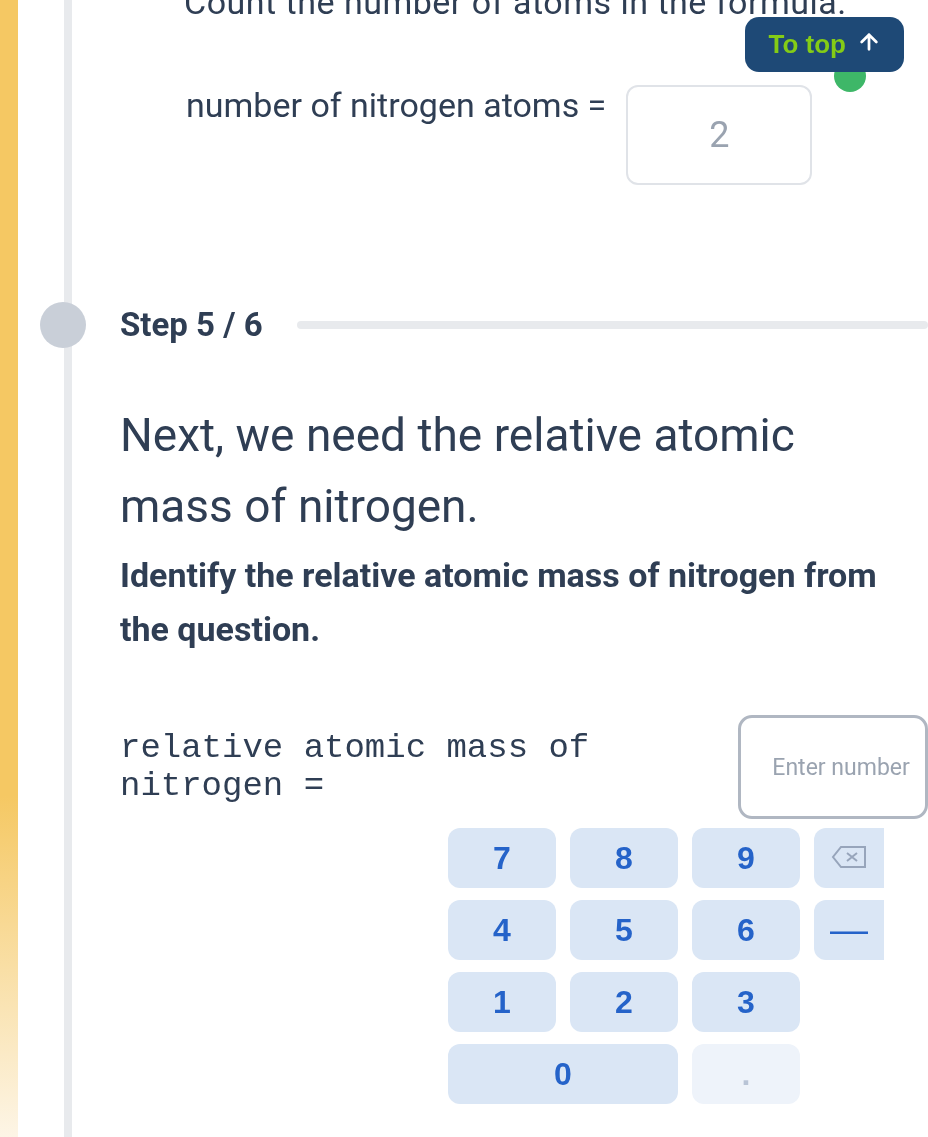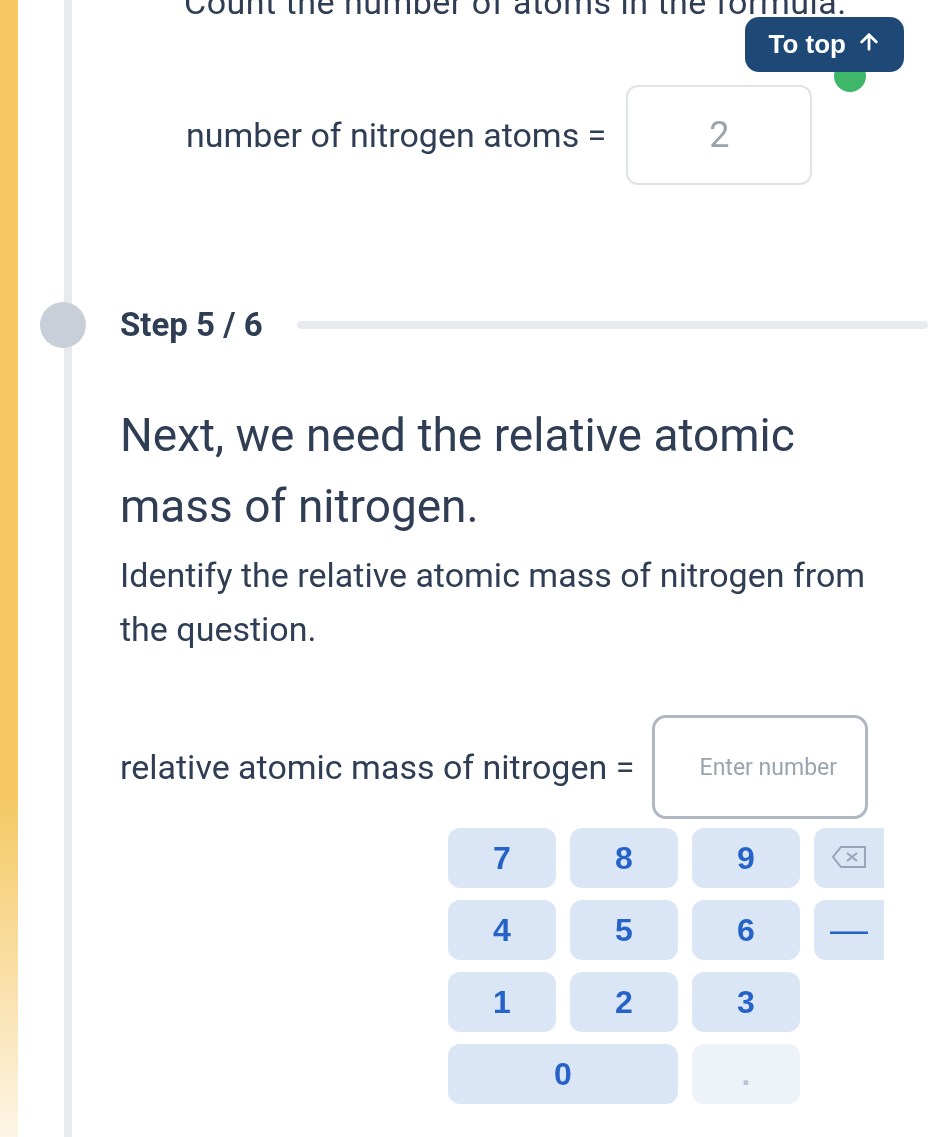--- a/index.html
+++ b/index.html
@@ -46,21 +46,21 @@
       color: #2f3e54;
       font-weight: 400;
       white-space: nowrap;
       letter-spacing: 0.5px;
     }
     .to-top-btn {
       position: absolute;
       top: 17px;
       right: 24px;
       background: #1e4976;
-      color: #ffffff;
+      color: #84cc16;
       border: none;
       border-radius: 14px;
       padding: 12px 24px;
       font-size: 26px;
       font-weight: 600;
       display: flex;
       align-items: center;
       gap: 12px;
       cursor: pointer;
     }
@@ -75,21 +75,20 @@
       width: 32px;
       height: 32px;
       background: #3eb768;
       border-radius: 50%;
     }
     .prev-answer-row {
       position: absolute;
       top: 85px;
       left: 66px;
       display: flex;
-      align-items: center;
       gap: 20px;
     }
     .prev-answer-label {
       font-size: 34px;
       color: #2f3e54;
       font-weight: 400;
     }
     .prev-answer-box {
       width: 186px;
       height: 100px;
@@ -144,34 +143,35 @@
       font-weight: 400;
     }
     .step-text-2 {
       position: absolute;
       top: 548px;
       left: 0;
       right: 20px;
       font-size: 34px;
       color: #2f3e54;
       line-height: 1.6;
-      font-weight: 400;
+      font-weight: 700;
     }
     .input-row {
       position: absolute;
       top: 715px;
       left: 0;
       display: flex;
       align-items: center;
       gap: 18px;
     }
     .input-label {
       font-size: 34px;
       color: #2f3e54;
       font-weight: 400;
+      font-family: Liberation Mono, monospace;
     }
     .input-box {
       width: 216px;
       height: 104px;
       border: 3px solid #b0b7c2;
       border-radius: 14px;
       display: flex;
       align-items: center;
       justify-content: center;
       font-size: 23px;

